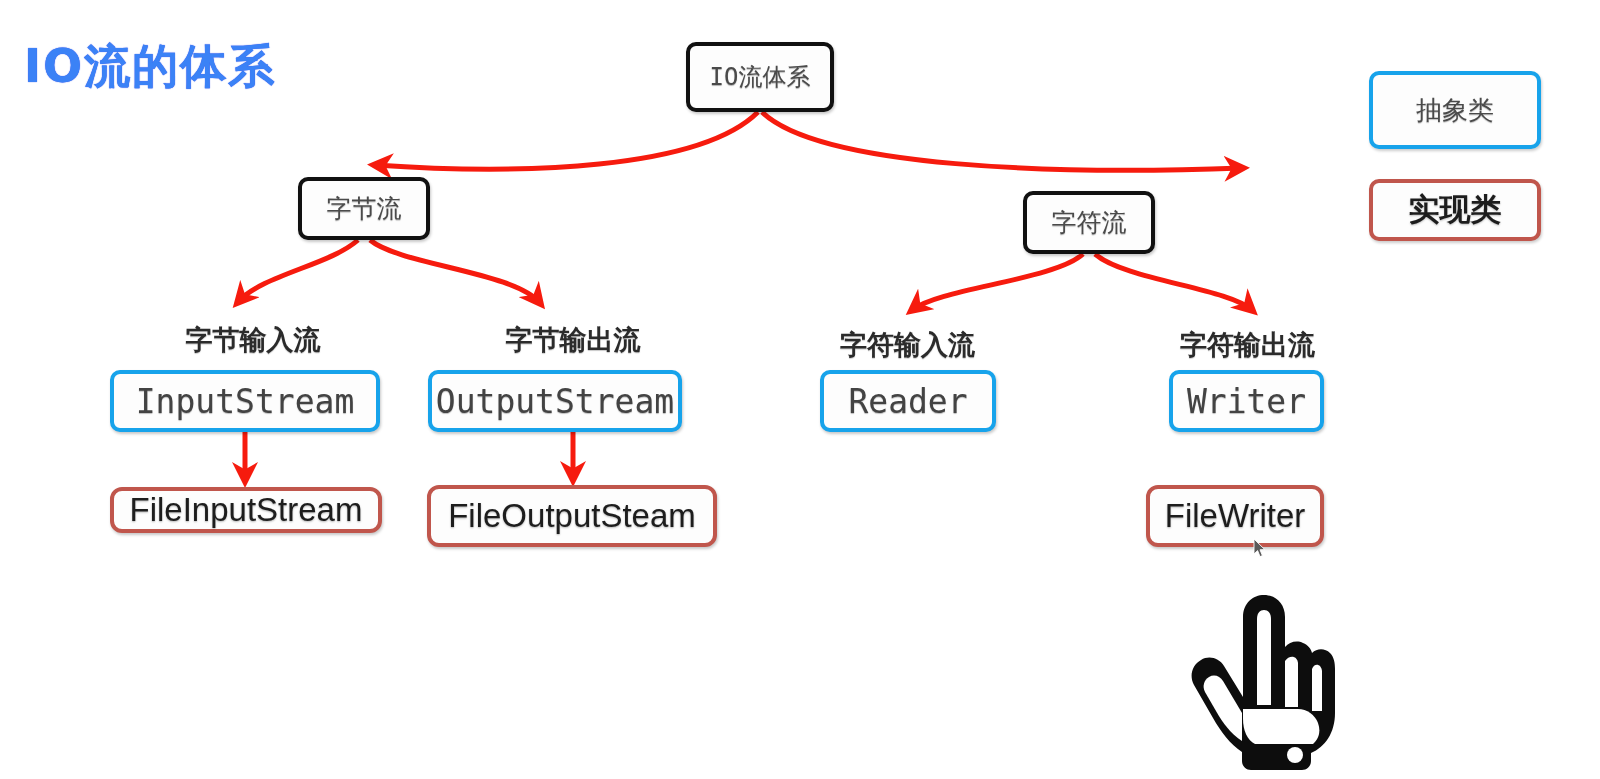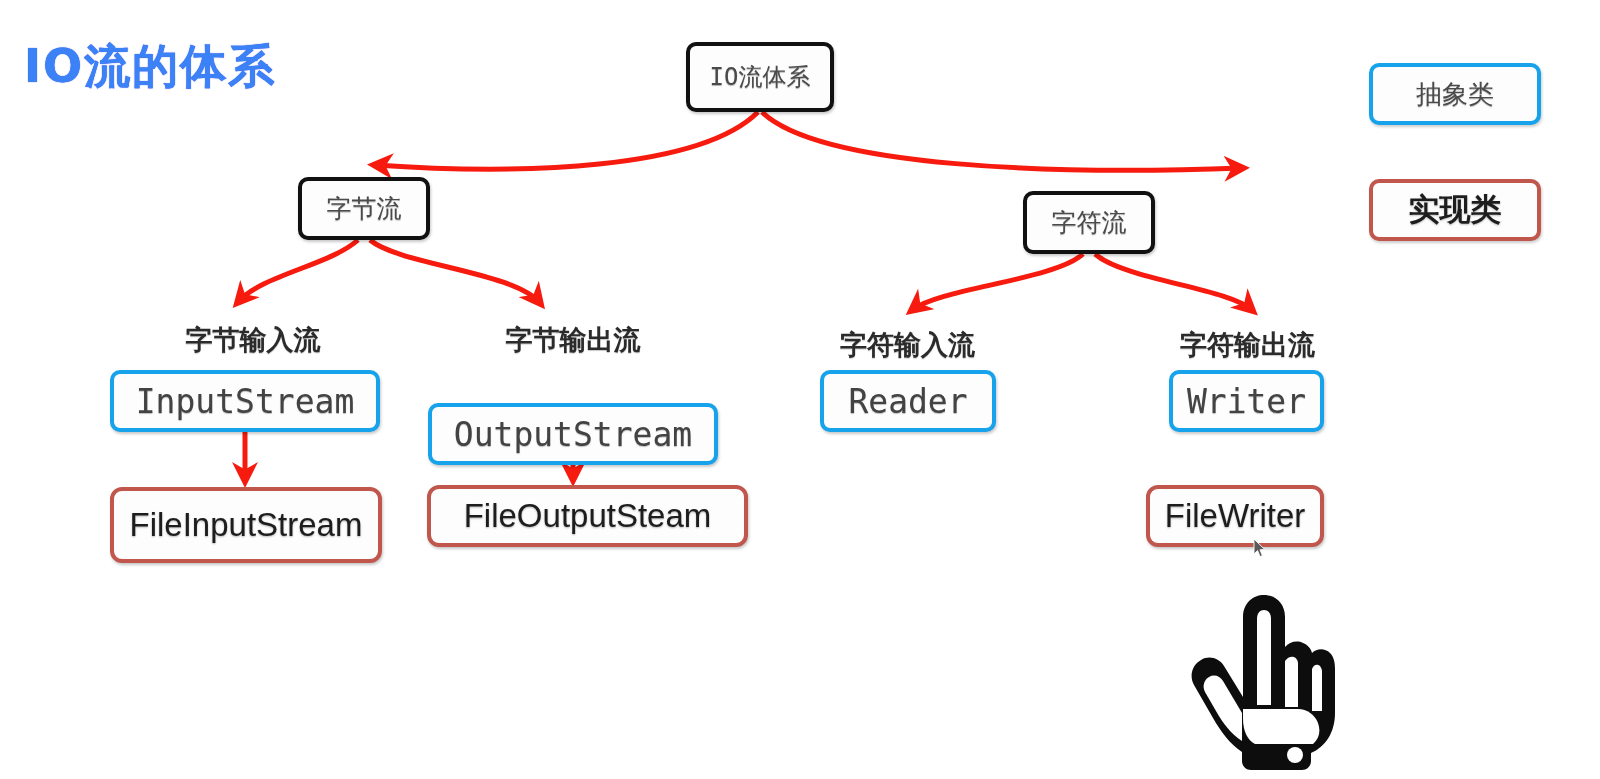--- a/index.html
+++ b/index.html
@@ -184,29 +184,29 @@
 
   <div class="node black" style="left:298px; top:177px; width:132px; height:63px;">字节流</div>
   <div class="node black" style="left:1023px; top:191px; width:132px; height:63px;">字符流</div>
 
   <div class="caption" style="left:108px; top:322px; width:290px;">字节输入流</div>
   <div class="caption" style="left:428px; top:322px; width:290px;">字节输出流</div>
   <div class="caption" style="left:1130px; top:327px; width:235px;">字符输出流</div>
   <div class="caption" style="left:790px; top:327px; width:235px;">字符输入流</div>
 
   <div class="node blue" style="left:110px; top:370px; width:270px; height:62px;">InputStream</div>
-  <div class="node blue" style="left:428px; top:370px; width:290px; height:62px;margin-top:33px;">OutputStream</div>
+  <div class="node blue" style="left:428px; top:370px; width:254px; height:62px;">OutputStream</div>
   <div class="node blue" style="left:820px; top:370px; width:176px; height:62px;">Reader</div>
   <div class="node blue" style="left:1169px; top:370px; width:155px; height:62px;">Writer</div>
 
-  <div class="node red" style="left:110px; top:487px; width:272px; height:76px;text-align:center;">FileInputStream</div>
-  <div class="node red" style="left:427px; top:485px; width:321px; height:62px;">FileOutputSteam</div>
+  <div class="node red" style="left:110px; top:487px; width:272px; height:46px;text-align:center;">FileInputStream</div>
+  <div class="node red" style="left:427px; top:485px; width:290px; height:62px;">FileOutputSteam</div>
   <div class="node red" style="left:1146px; top:485px; width:178px; height:62px;">FileWriter</div>
 
-  <div class="legend-box abstract" style="left:1369px; top:63px; width:172px; height:62px;">抽象类</div>
+  <div class="legend-box abstract" style="left:1369px; top:71px; width:172px; height:78px;">抽象类</div>
   <div class="legend-box impl" style="left:1369px; top:179px; width:172px; height:62px;">实现类</div>
 
   <svg class="arrow-pointer" viewBox="0 0 14 20" xmlns="http://www.w3.org/2000/svg">
     <path d="M1,1 L1,16 L4.6,12.6 L7,18.6 L9.4,17.6 L7,11.8 L11.8,11.6 Z" fill="#5a5a5a" stroke="#ffffff" stroke-width="0.9"></path>
   </svg>
 
   <svg class="hand-cursor" viewBox="0 0 150 185" xmlns="http://www.w3.org/2000/svg">
     <path d="M58,32
              C58,18 68,10 79,10
              C90,10 100,18 100,32

